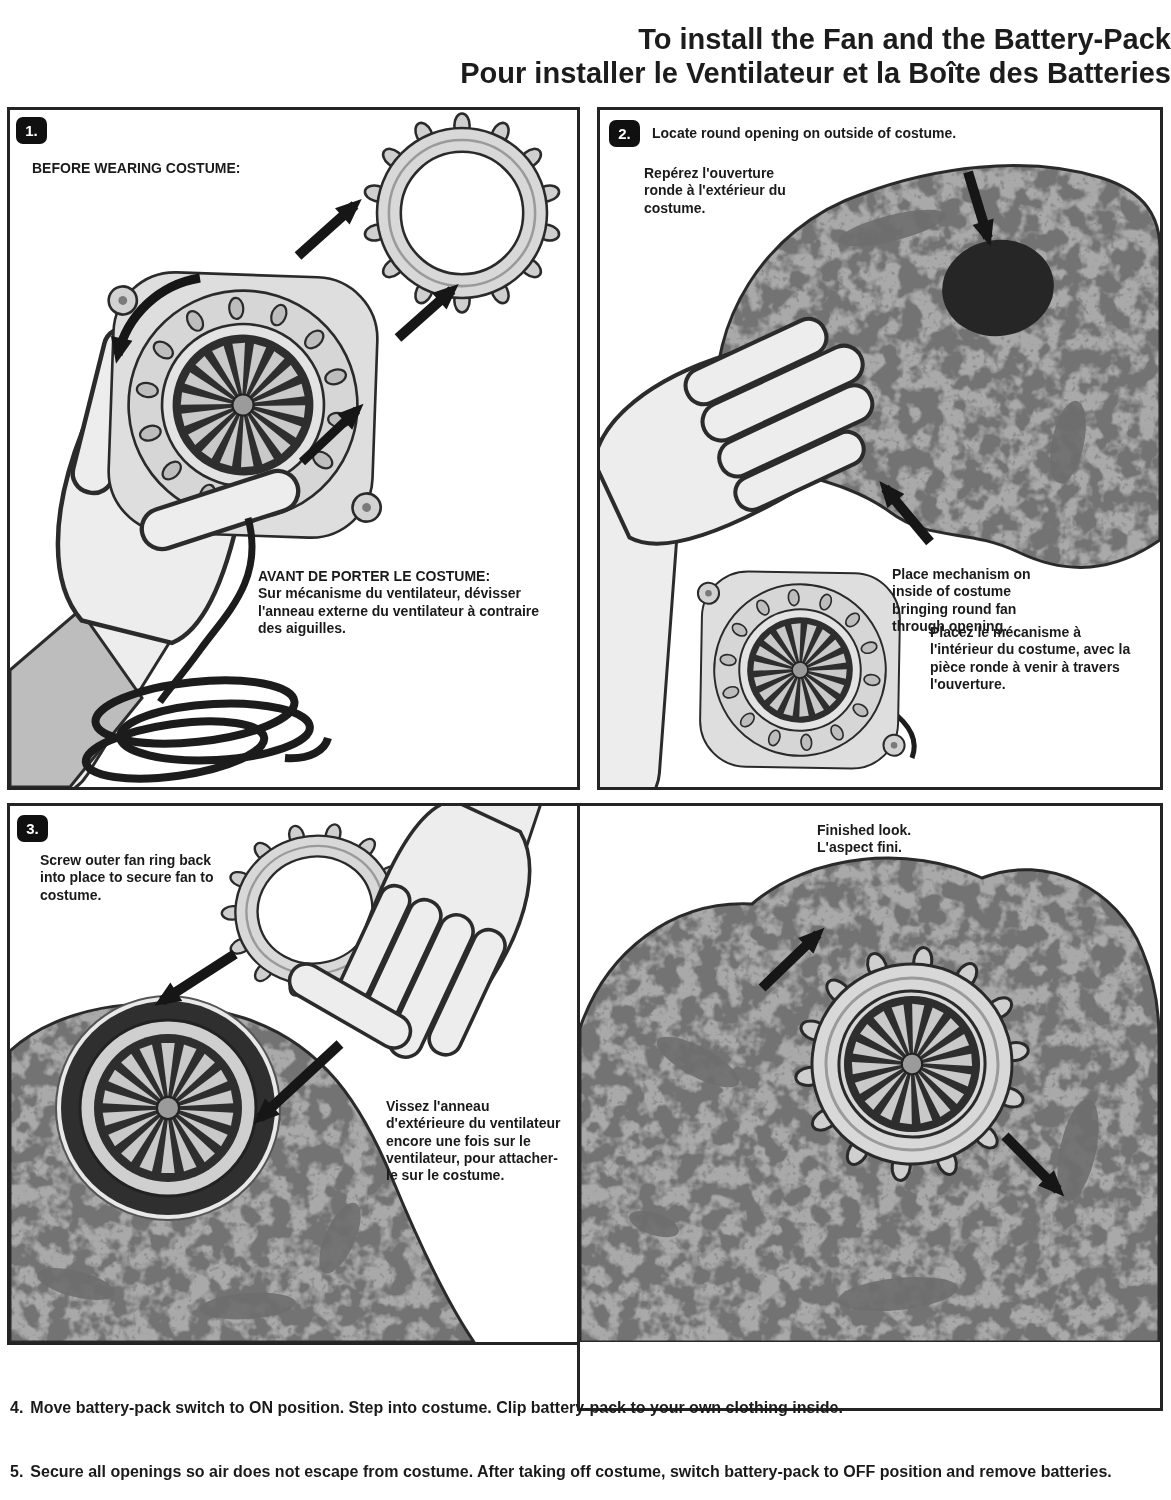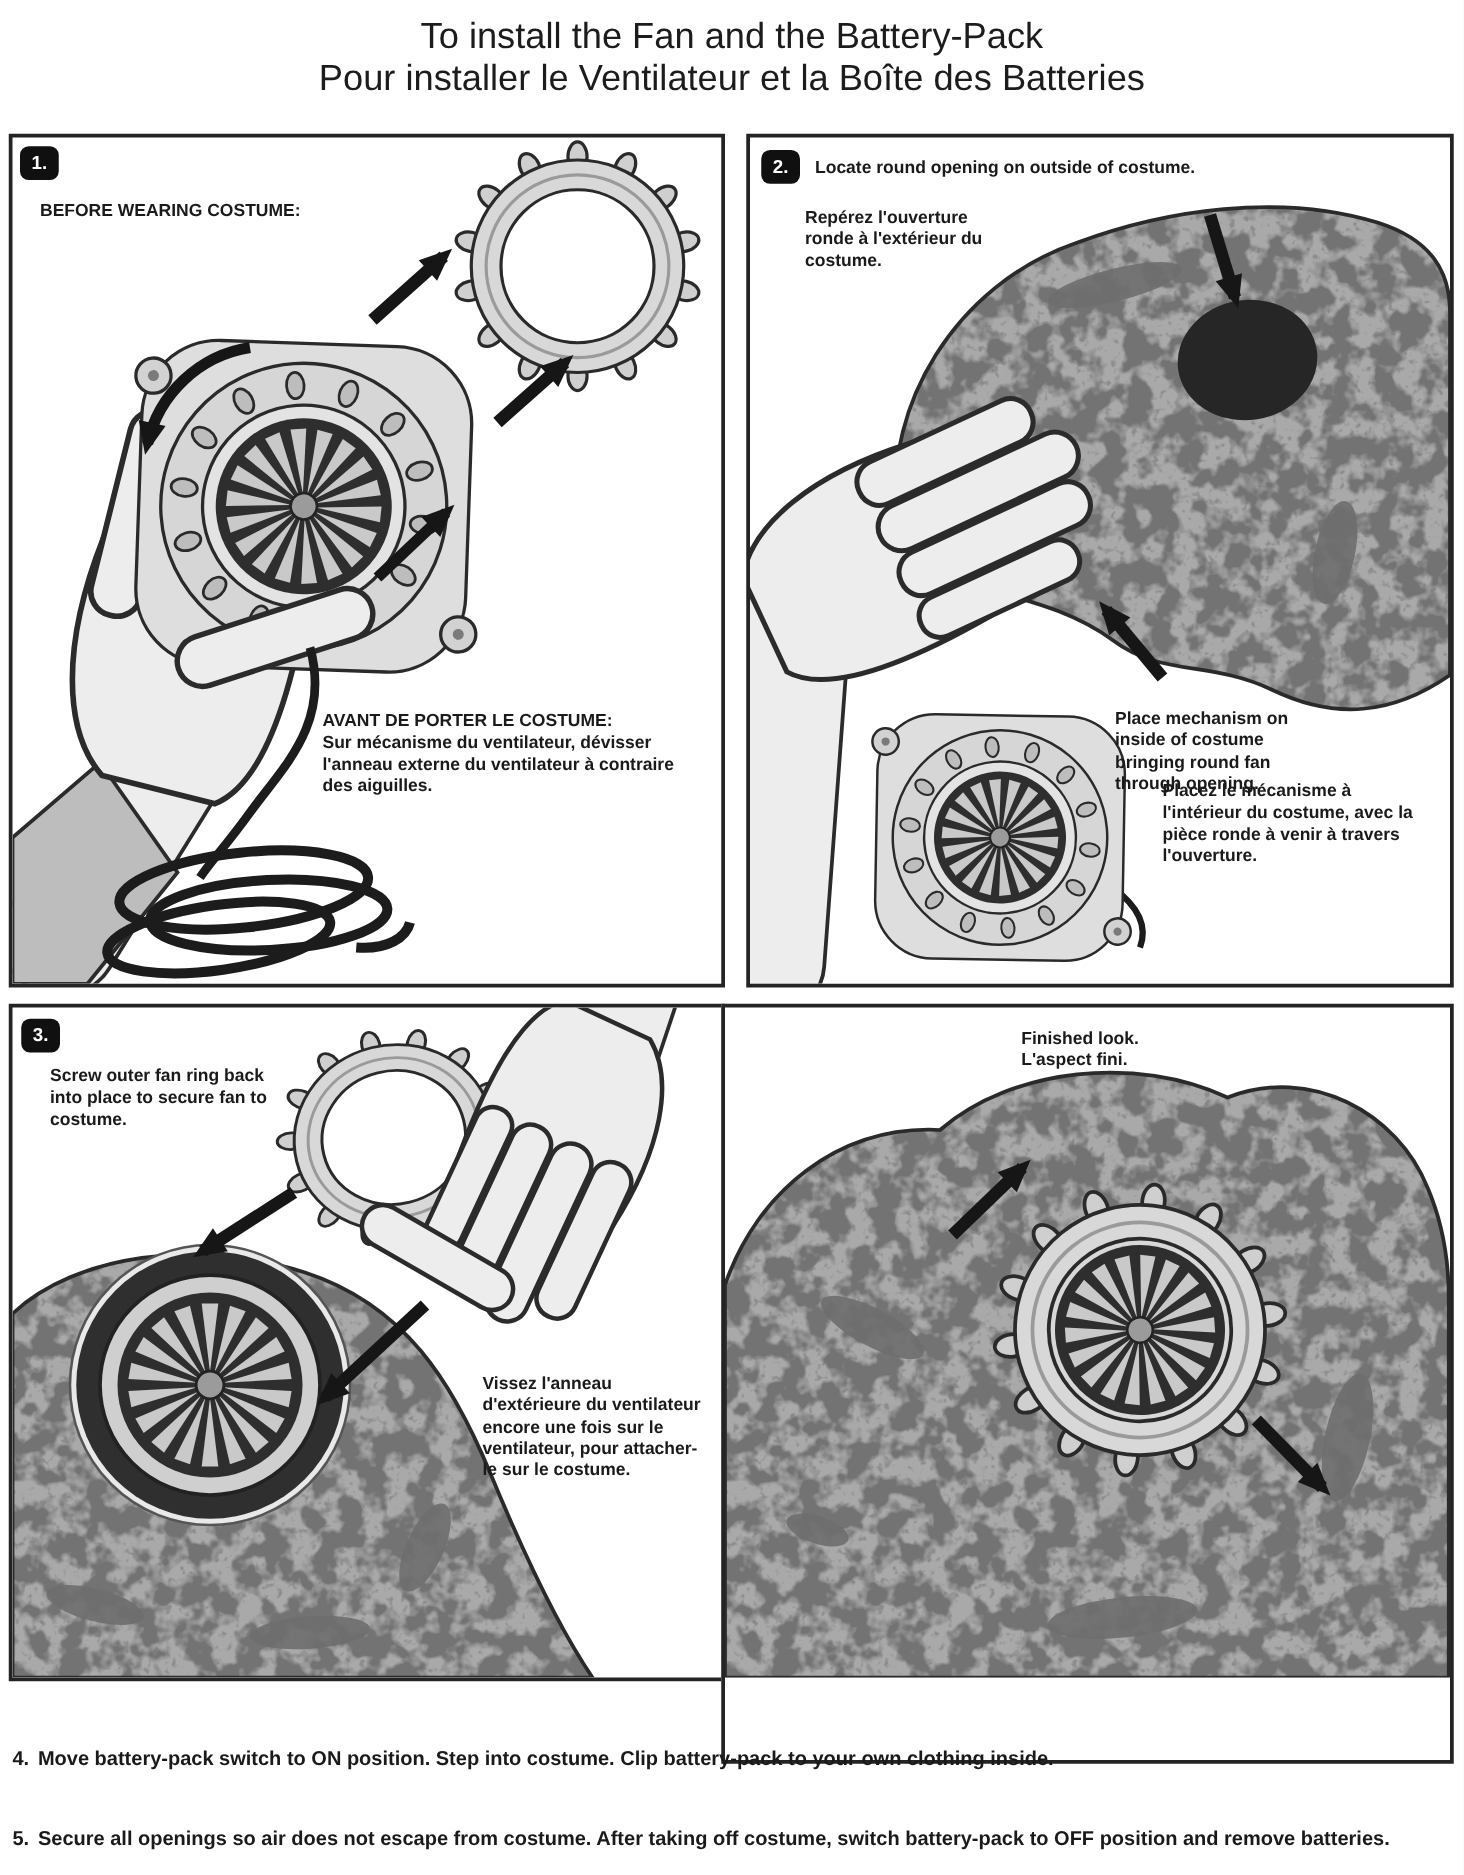--- a/index.html
+++ b/index.html
@@ -1,22 +1,22 @@
 <!DOCTYPE html>
 <html><head>
 <meta charset="utf-8">
 <style>
   html,body{margin:0;padding:0;background:#f2f2f2;}
   .page{
     position:relative;width:1171px;height:1500px;background:#ffffff;
     font-family:"Liberation Sans",sans-serif;color:#1c1c1c;overflow:hidden;
     margin:0 auto;
   }
-  .title{position:absolute;left:0;top:12px;width:100%;text-align:center;
-    font-size:29px;font-weight:400;line-height:1.18;color:#1c1c1c;}
+  .title{position:absolute;left:0;top:22px;width:100%;text-align:right;
+    font-size:29px;font-weight:700;line-height:1.18;color:#1c1c1c;}
   .panel{position:absolute;border:3px solid #242424;background:#fff;box-sizing:border-box;overflow:hidden;}
   #panel1{left:7px;top:107px;width:573px;height:683px;}
   #panel2{left:597px;top:107px;width:566px;height:683px;}
   #panel3{left:7px;top:803px;width:573px;height:542px;}
   #panel4{left:577px;top:803px;width:586px;height:608px;}
   .ill{position:absolute;left:0;top:0;}
   .badge{
     position:absolute;background:#101010;color:#fff;font-weight:700;font-size:15px;
     width:31px;height:27px;border-radius:7px;display:flex;align-items:center;justify-content:center;
   }

